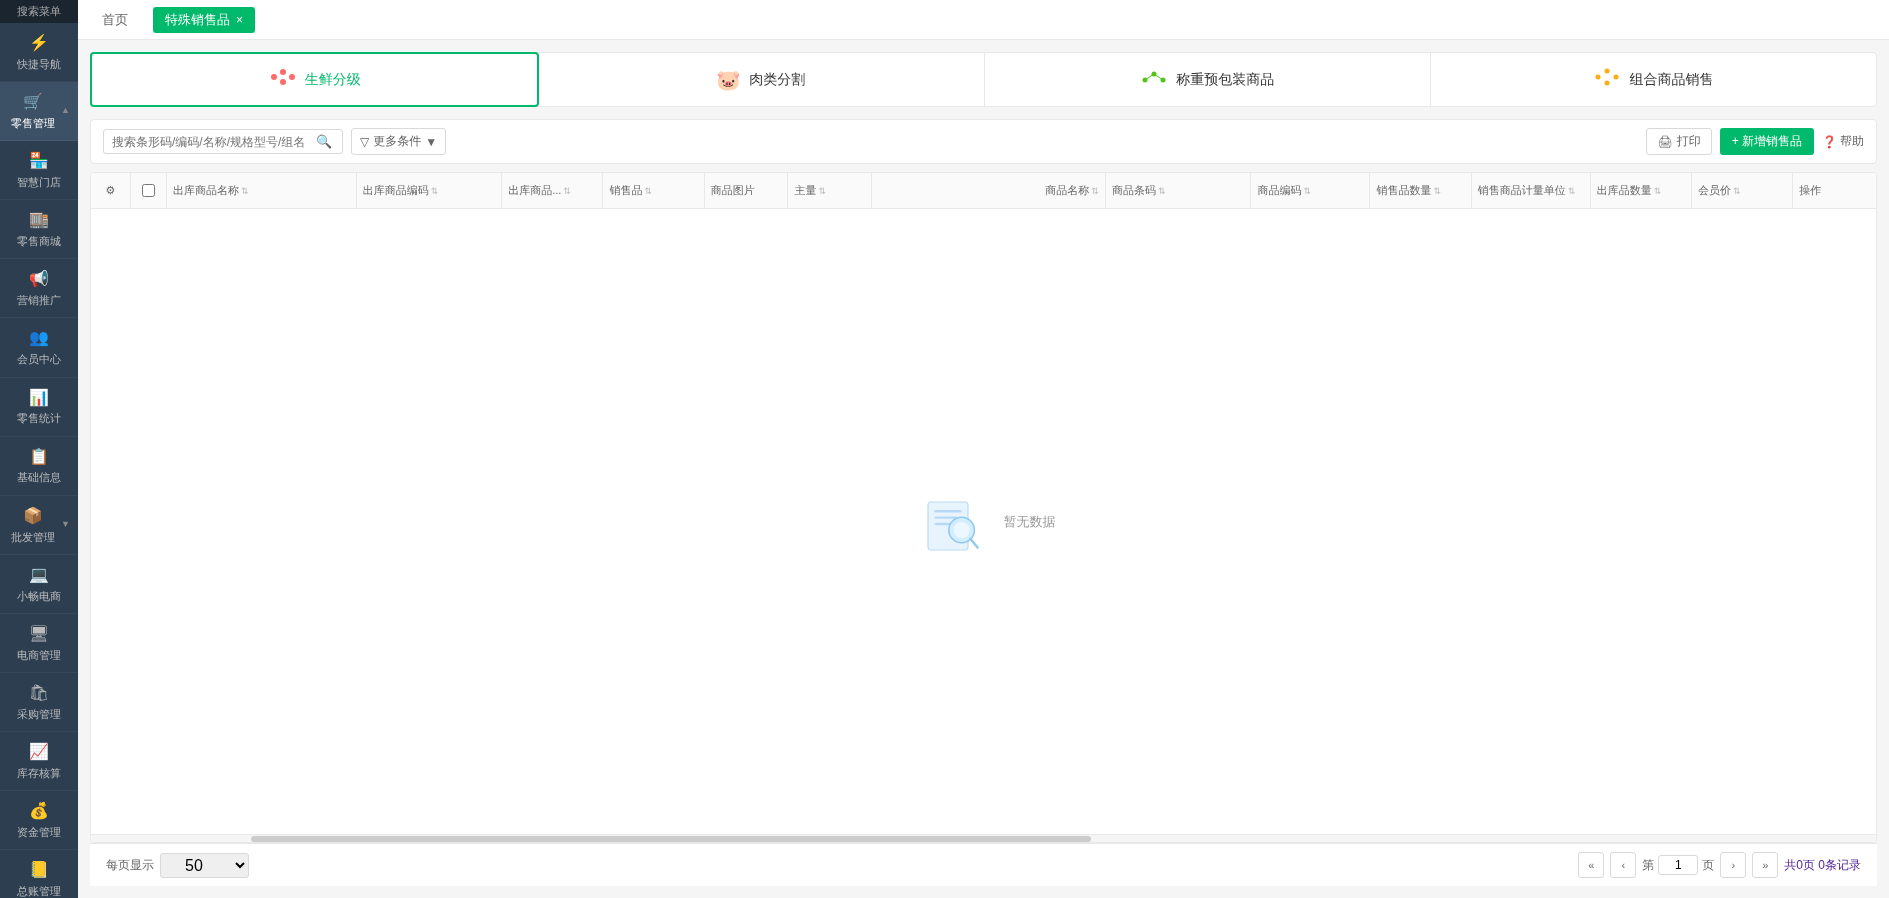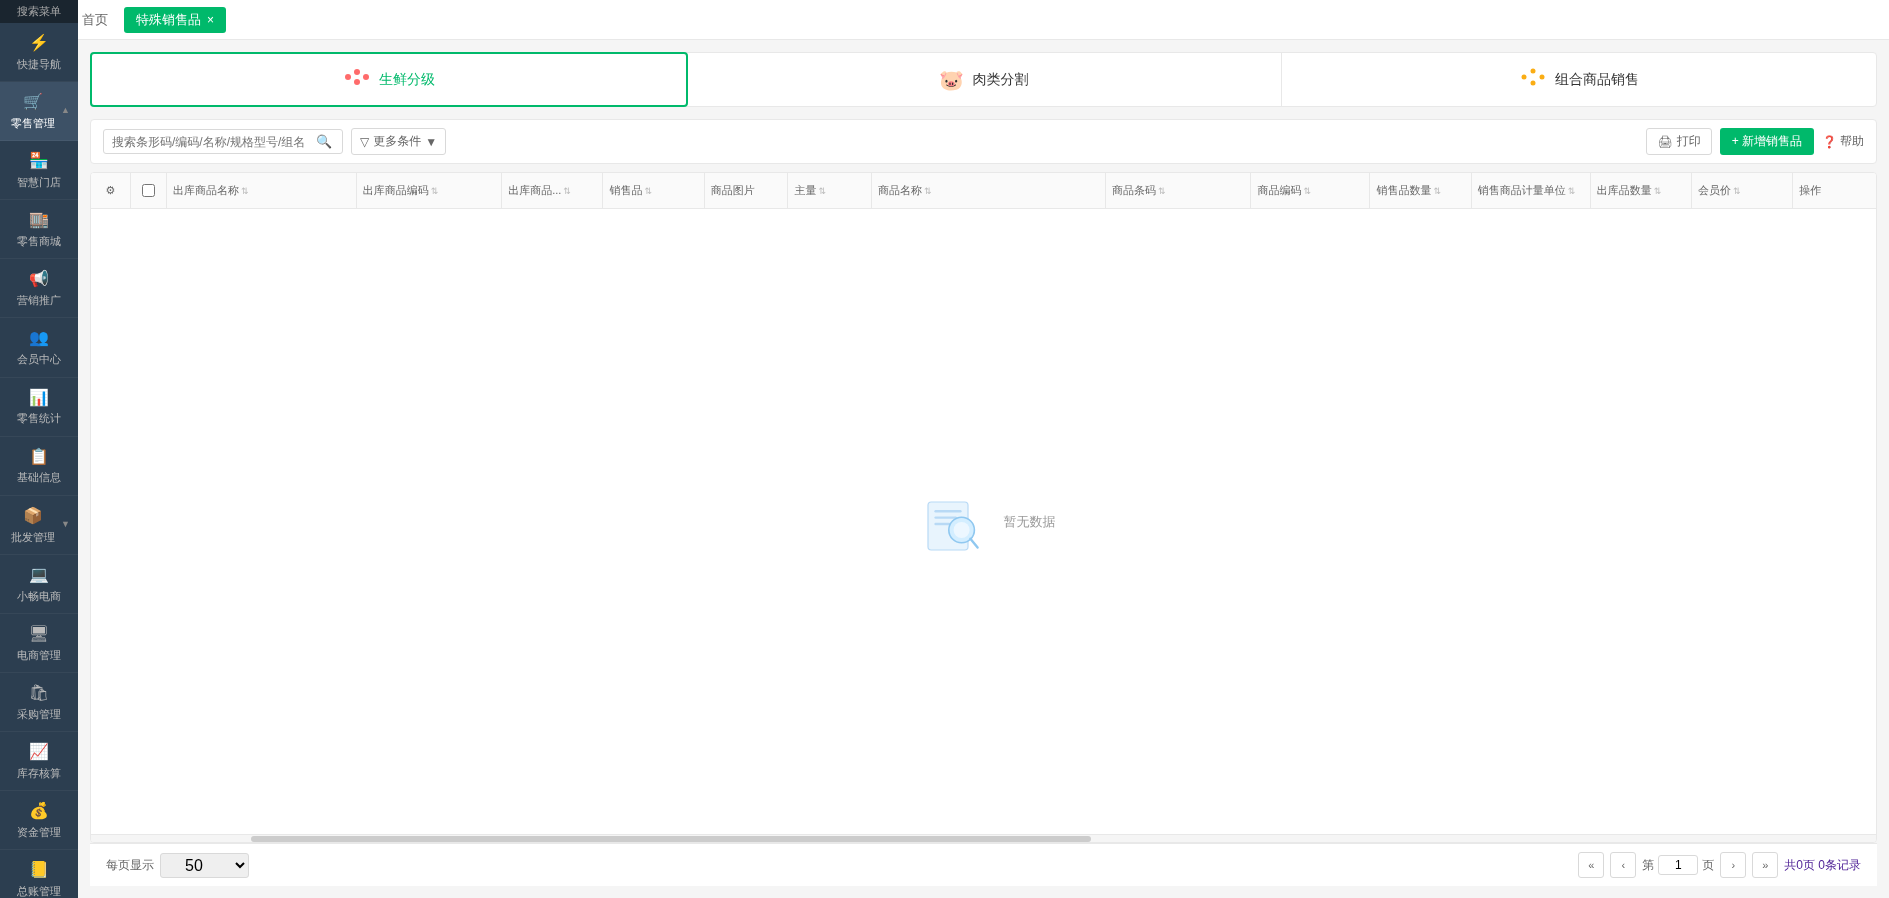--- a/index.html
+++ b/index.html
@@ -53,25 +53,25 @@
       flex: 1;
       display: flex;
       flex-direction: column;
       overflow: hidden;
     }
 
     
     .topbar {
       background: #fff;
       border-bottom: 1px solid #e8e8e8;
-      padding: 0 4px;
+      padding: 0 24px;
       height: 40px;
       display: flex;
       align-items: center;
-      gap: 16px;
+      gap: 25px;
       flex-shrink: 0;
     }
     .topbar-home {
       color: #666;
       font-size: 13px;
       cursor: pointer;
     }
     .topbar-tab {
       background: #00b96b;
       color: #fff;
@@ -230,21 +230,21 @@
     .th:last-child { border-right: none; }
     .th .sort { color: #bbb; font-size: 9px; cursor: pointer; }
     .th-settings { width: 40px; justify-content: center; }
     .th-checkbox { width: 36px; justify-content: center; }
     .th-name { flex: 2; min-width: 120px; }
     .th-code { flex: 1.5; min-width: 90px; }
     .th-spec { flex: 1; min-width: 70px; }
     .th-sale { flex: 1; min-width: 70px; }
     .th-img { flex: 0.8; min-width: 55px; }
     .th-weight { flex: 0.8; min-width: 55px; }
-    .th-goodsname { flex: 2.5; min-width: 140px; }
+    .th-goodsname { flex: 2.5; min-width: 140px; justify-content: flex-end; }
     .th-barcode { flex: 1.5; min-width: 90px; }
     .th-goodscode { flex: 1.2; min-width: 80px; }
     .th-saleqty { flex: 1; min-width: 70px; }
     .th-unit { flex: 1.2; min-width: 80px; }
     .th-outqty { flex: 1; min-width: 70px; }
     .th-memberprice { flex: 1; min-width: 70px; }
     .th-action { flex: 0.8; min-width: 50px; }
 
     .table-body {
       flex: 1;
@@ -459,20 +459,32 @@
         </span>
         <span>生鲜分级</span>
       </div>
       <div class="cat-tab">
         <span class="cat-icon">🐷</span>
         <span>肉类分割</span>
       </div>
       <div class="cat-tab">
         <span class="cat-icon">
           <svg width="28" height="22" viewBox="0 0 28 22">
+            <circle cx="5" cy="14" r="2.5" fill="#52c41a"></circle>
+            <circle cx="14" cy="8" r="2.5" fill="#52c41a"></circle>
+            <circle cx="23" cy="14" r="2.5" fill="#52c41a"></circle>
+            <line x1="5" y1="14" x2="14" y2="8" stroke="#52c41a" stroke-width="1"></line>
+            <line x1="14" y1="8" x2="23" y2="14" stroke="#52c41a" stroke-width="1"></line>
+          </svg>
+        </span>
+        <span>称重预包装商品</span>
+      </div>
+      <div class="cat-tab">
+        <span class="cat-icon">
+          <svg width="28" height="22" viewBox="0 0 28 22">
             <circle cx="5" cy="11" r="2.5" fill="#faad14"></circle>
             <circle cx="14" cy="5" r="2.5" fill="#faad14"></circle>
             <circle cx="23" cy="11" r="2.5" fill="#faad14"></circle>
             <circle cx="14" cy="17" r="2.5" fill="#faad14"></circle>
           </svg>
         </span>
         <span>组合商品销售</span>
       </div>
     </div>
 

